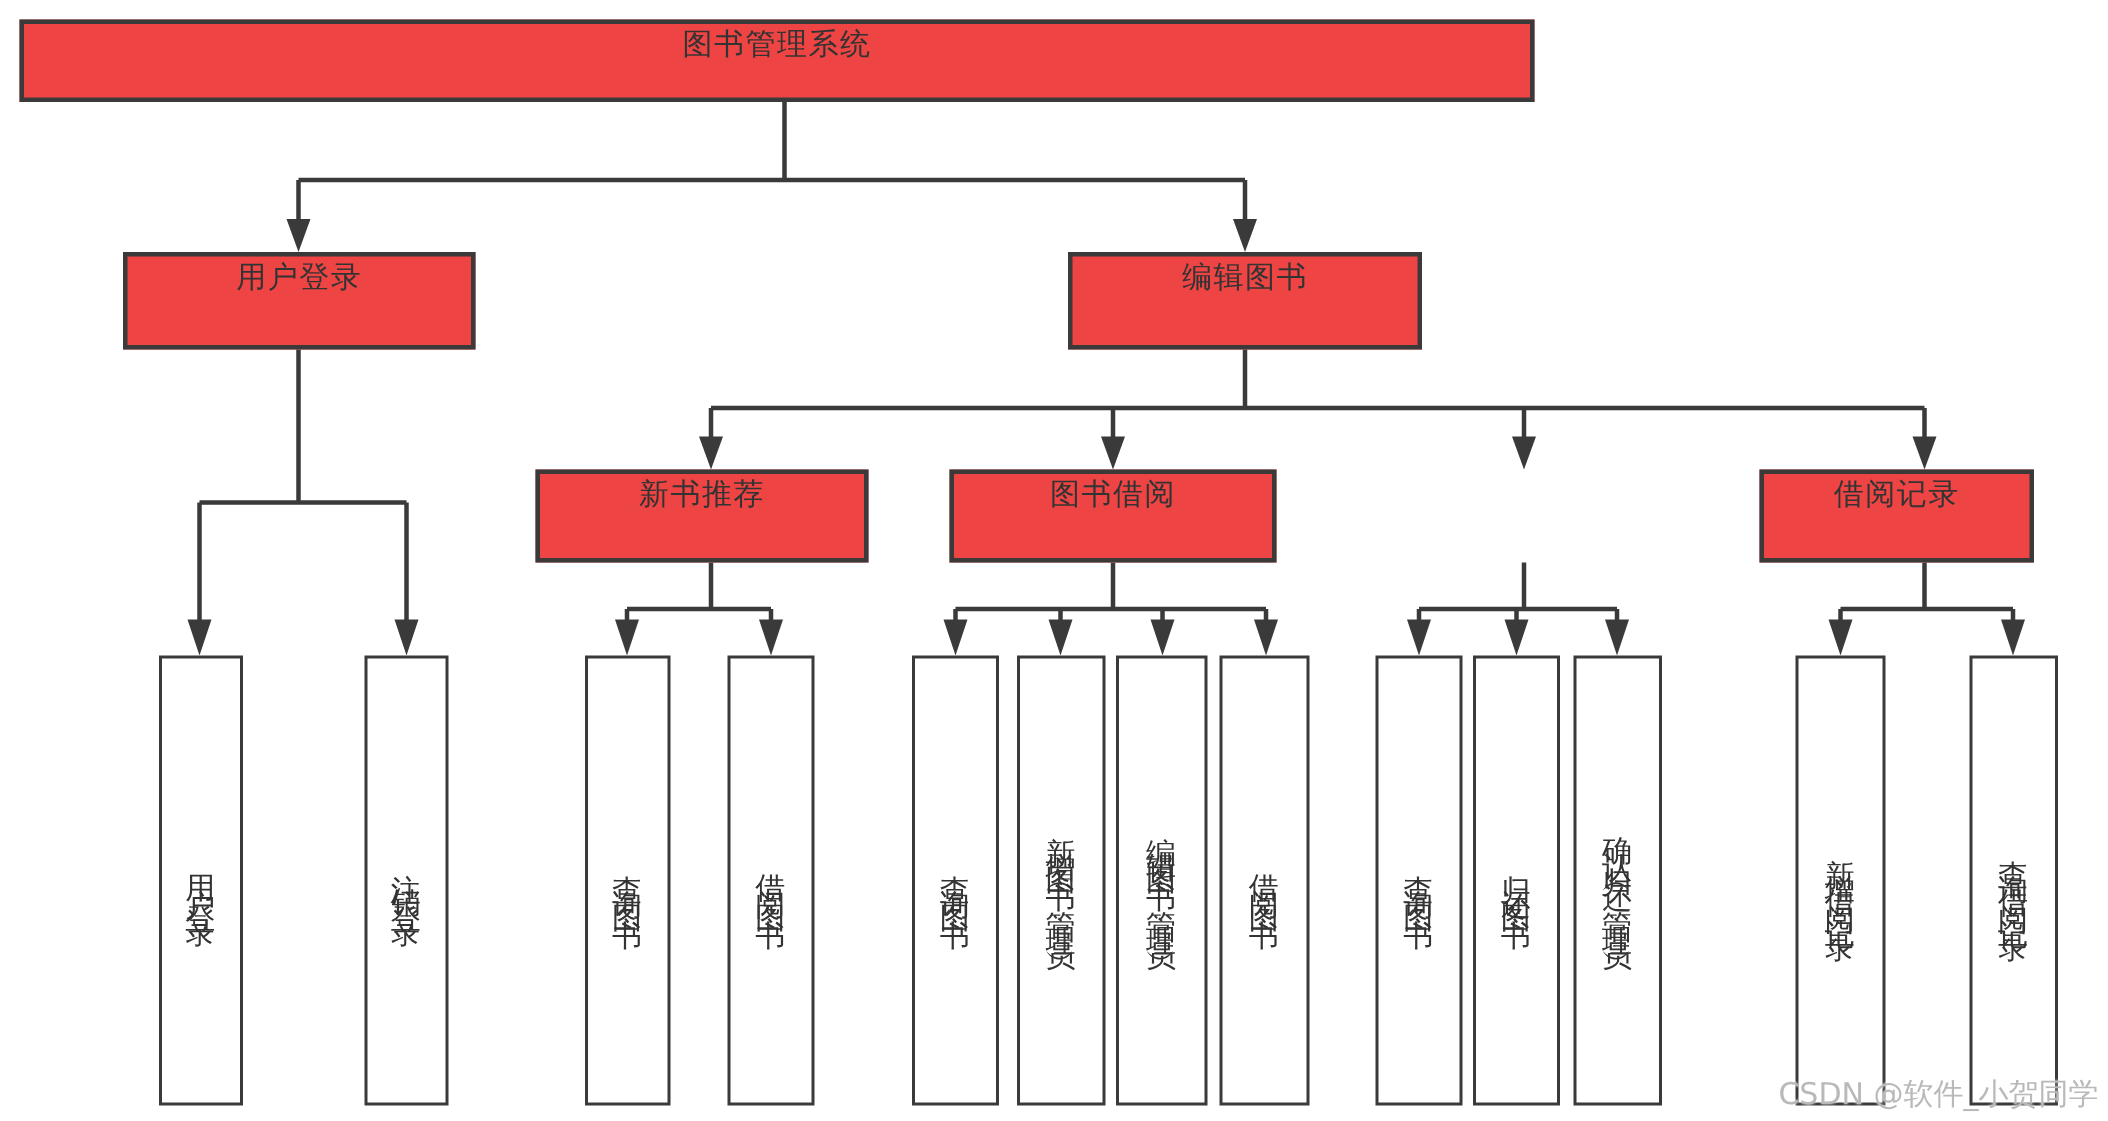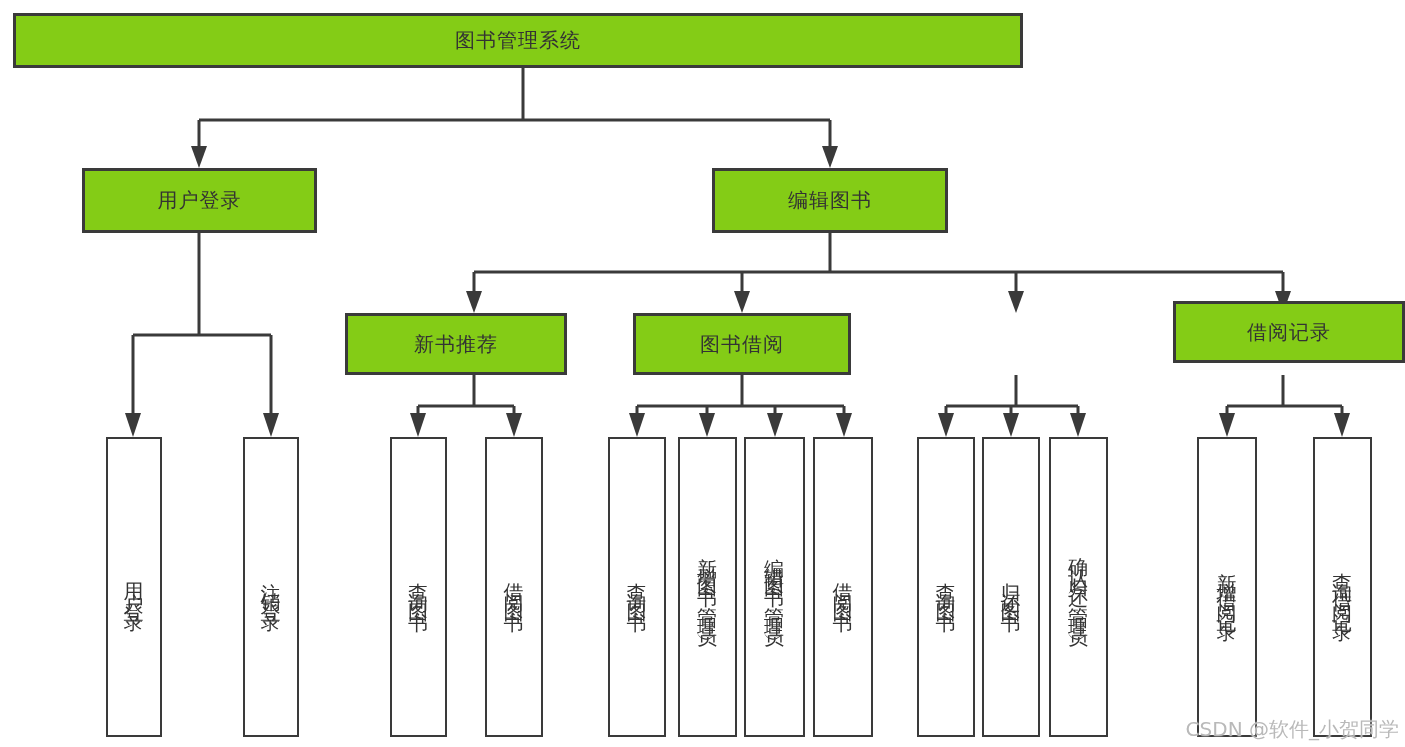--- a/index.html
+++ b/index.html
@@ -13,22 +13,22 @@
   .canvas{
     position:relative;
     width:1405px;height:747px;
     background:var(--bg);
     overflow:hidden;
   }
   .connectors{position:absolute;left:0;top:0;width:1405px;height:747px;}
   .hbox{
     position:absolute;box-sizing:border-box;
     border:3px solid var(--line);
-    background:#84cc16;
-    display:flex;align-items:center;justify-content:center;
+    background:#ef4444;
+    display:flex;justify-content:center;
   }
   .hbox span{
     font-size:20px;color:var(--text);letter-spacing:1px;white-space:nowrap;
   }
   .vbox{
     position:absolute;box-sizing:border-box;
     border:2px solid var(--line);
     background:#fff;
     top:437px;height:300px;
     display:flex;align-items:center;justify-content:center;
@@ -122,27 +122,27 @@
     <span>图书管理系统</span>
   </div>
 
   <div class="hbox" style="left:82px;top:168px;width:235px;height:65px">
     <span>用户登录</span>
   </div>
   <div class="hbox" style="left:712px;top:168px;width:236px;height:65px">
     <span>编辑图书</span>
   </div>
 
-  <div class="hbox" style="left:345px;top:313px;width:222px;height:62px">
+  <div class="hbox" style="left:357px;top:313px;width:222px;height:62px">
     <span>新书推荐</span>
   </div>
   <div class="hbox" style="left:633px;top:313px;width:218px;height:62px">
     <span>图书借阅</span>
   </div>
-  <div class="hbox" style="left:1173px;top:301px;width:232px;height:62px">
+  <div class="hbox" style="left:1173px;top:313px;width:183px;height:62px">
     <span>借阅记录</span>
   </div>
 
   <div class="vbox" style="left:106px;width:56px">
     <span>用户登录</span>
   </div>
   <div class="vbox" style="left:243px;width:56px">
     <span>注销登录</span>
   </div>
 

